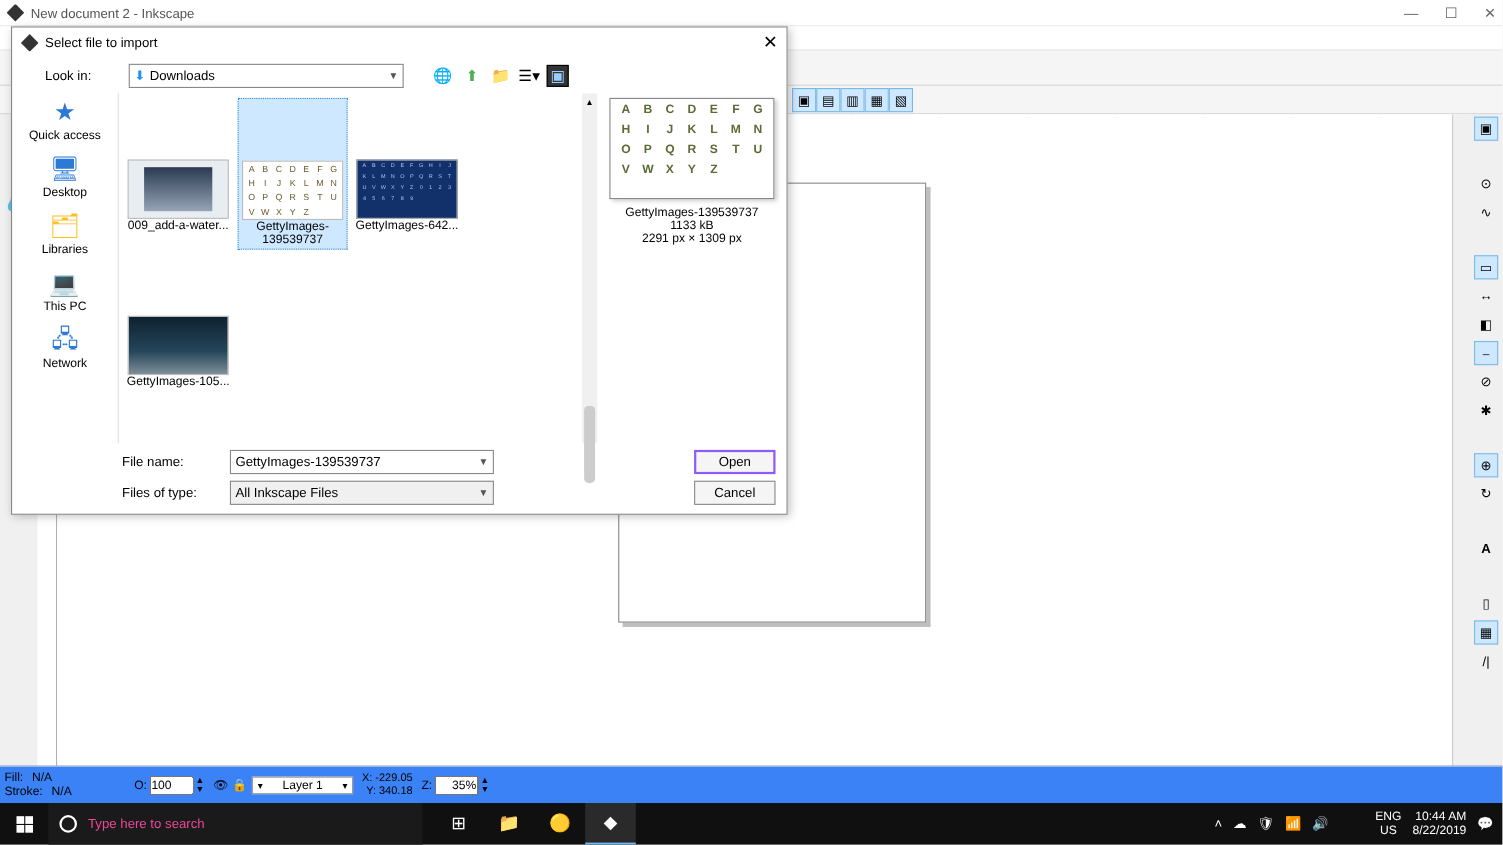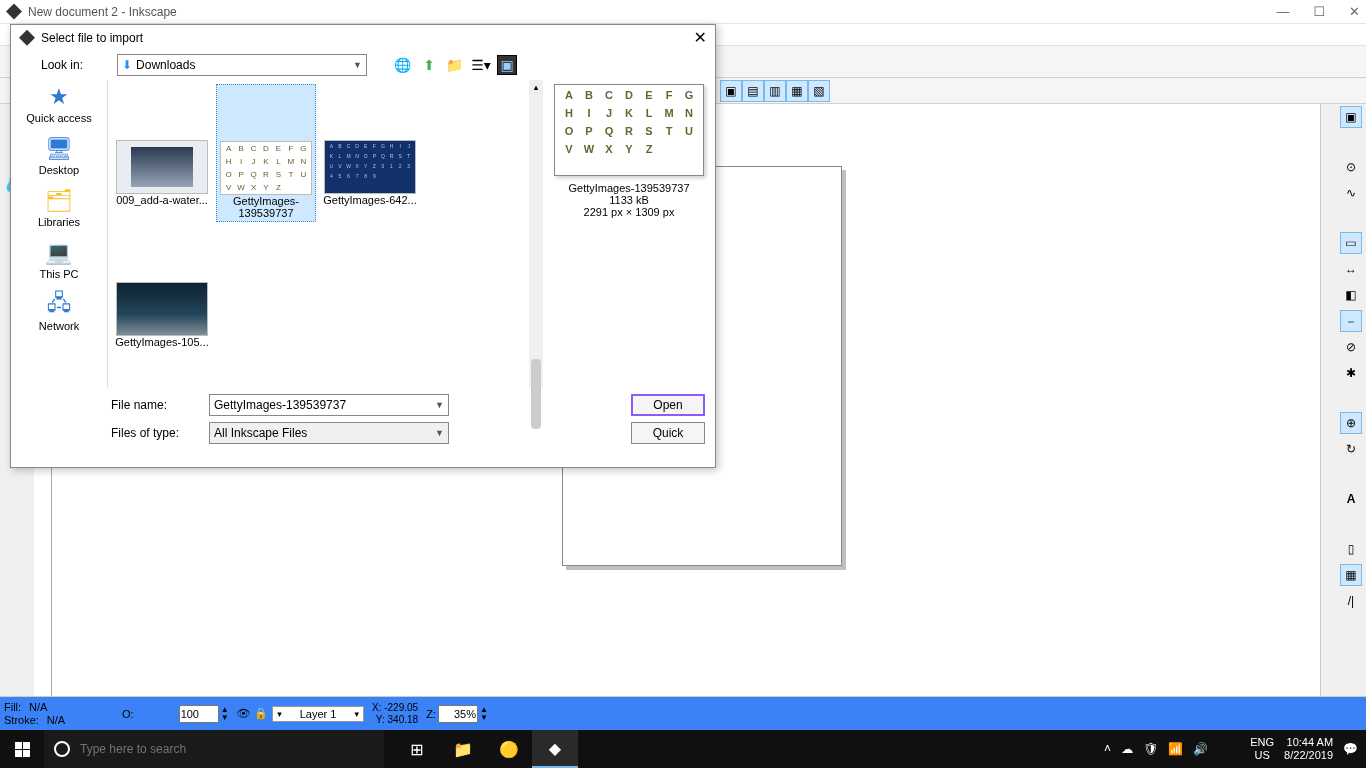--- a/index.html
+++ b/index.html
@@ -48,34 +48,34 @@
 .palette .nocolor { width: 14px; background: #fff; position: relative; border: 1px solid #000; font-size: 10px; text-align: center; line-height: 12px; color: red; }
 .palette .swatches { flex: 1; display: flex; }
 .palette .sw { flex: 1; }
 .palette .scroll { width: 30px; display: flex; align-items: center; font-size: 9px; }
 
 
 .statusbar { position: absolute; left: 0; right: 0; bottom: 0; height: 34px; background: #3b82f6; border-top: 1px solid #ccc; display: flex; align-items: center; font-size: 11px; padding: 0 4px; gap: 8px; }
 .statusbar .fillstroke { display: flex; flex-direction: column; line-height: 13px; width: 110px; }
 .statusbar .fillstroke .row { display: flex; gap: 8px; }
 .statusbar .opacity { display: flex; align-items: center; gap: 2px; }
-.statusbar .opacity input { width: 40px; height: 18px; font-size: 11px; margin-left: 43px; }
+.statusbar .opacity input { width: 40px; height: 18px; font-size: 11px; }
 .statusbar .layer { display: flex; align-items: center; gap: 4px; }
 .statusbar .layersel { border: 1px solid #999; padding: 1px 4px; background: #fff; display:flex; align-items:center; gap: 18px; }
 .statusbar .msg { flex: 1; padding-left: 4px; }
 .statusbar .coords { display: flex; flex-direction: column; line-height: 12px; font-family: monospace; font-size: 10px; text-align: right; }
 .statusbar .zoom { display: flex; align-items: center; gap: 2px; }
 .statusbar .zoom input { width: 40px; height: 18px; font-size: 11px; text-align: right; }
 
 
 .taskbar { position: absolute; left: 0; right: 0; bottom: 0; height: 38px; background: #101010; display: flex; align-items: center; color: #fff; font-size: 12px; z-index: 50; }
 .taskbar .start { width: 44px; height: 100%; display: flex; align-items: center; justify-content: center; }
 .taskbar .wingrid { display: grid; grid-template-columns: 7px 7px; grid-template-rows: 7px 7px; gap: 1px; }
 .taskbar .wingrid div { background: #fff; }
-.taskbar .search { display: flex; align-items: center; background: #1a1a1a; height: 100%; width: 340px; padding: 0 10px; gap: 10px; color: #737373; }
+.taskbar .search { display: flex; align-items: center; background: #1a1a1a; height: 100%; width: 340px; padding: 0 10px; gap: 10px; color: #ec4899; }
 .taskbar .search .circ { width: 16px; height: 16px; border: 2px solid #fff; border-radius: 50%; }
 .taskbar .tbicons { display: flex; height: 100%; margin-left: 10px; }
 .taskbar .tbicons .ti { width: 46px; display: flex; align-items: center; justify-content: center; font-size: 16px; }
 .taskbar .tbicons .ti.active { border-bottom: 2px solid #76b9ed; background: #2a2a2a; }
 .taskbar .tray { margin-left: auto; display: flex; align-items: center; height: 100%; gap: 10px; padding-right: 8px; }
 .taskbar .tray .clock { font-size: 11px; text-align: right; line-height: 13px; }
 .taskbar .tray .lang { font-size: 11px; text-align: center; line-height: 13px; margin-left: 32px; }
 
 
 .dialog { position: absolute; left: 10px; top: 24px; width: 706px; height: 444px; background: #fff; border: 1px solid #888; box-shadow: 2px 2px 8px rgba(0,0,0,.25); z-index: 40; display: flex; flex-direction: column; }
@@ -100,21 +100,21 @@
 .dialog .thumb { width: 92px; height: 54px; background: linear-gradient(#2a3a50, #96a4b6); border: 1px solid #bbb; margin-top: 54px; }
 .dialog .thumb.letters { background: #fff; display: grid; grid-template-columns: repeat(7, 1fr); grid-auto-rows: 12px; padding: 2px; gap: 1px; font-size: 8px; color: #6b5a2a; }
 .dialog .thumb.blue { background: #12306a; color: #a8c2ff; display: grid; grid-template-columns: repeat(10, 1fr); grid-auto-rows: 10px; font-size: 5px; padding: 2px; }
 .dialog .thumb.city { background: linear-gradient(#0e2230 0%, #24455a 60%, #7e8e98 100%); position: relative; }
 .dialog .thumb.inkscr { background: #e8edf2; position: relative; }
 .dialog .thumb.inkscr::after { content: ""; position: absolute; left: 14px; top: 6px; right: 14px; bottom: 6px; background: linear-gradient(#2a3a50,#96a4b6); }
 .dialog .filesb { width: 14px; background: #f0f0f0; display: flex; flex-direction: column; align-items: center; justify-content: space-between; padding: 2px 0; }
 .dialog .filesb .thumb-sb { flex: 1; margin: 2px 0; width: 10px; background: #ccc; border-radius: 4px; max-height: 70px; position: relative; top: 160px; }
 .dialog .preview { width: 172px; padding: 4px; text-align: center; font-size: 11px; }
 .dialog .preview .pimg { width: 150px; height: 92px; margin: 0 auto 6px; border: 1px solid #888; box-shadow: 2px 2px 4px rgba(0,0,0,.2); background: #fff; display: grid; grid-template-columns: repeat(7, 1fr); grid-auto-rows: 18px; padding: 4px; font-size: 11px; color: #5a6b34; font-weight: bold; }
-.dialog .dlg-bottom { padding: 6px 10px 23px 100px; display: flex; flex-direction: column; gap: 6px; }
+.dialog .dlg-bottom { padding: 6px 10px 8px 100px; display: flex; flex-direction: column; gap: 6px; }
 .dialog .dlg-bottom .row { display: flex; align-items: center; gap: 10px; }
 .dialog .dlg-bottom .lbl { width: 88px; }
 .dialog .dlg-bottom .combo { width: 240px; height: 22px; border: 1px solid #888; display: flex; align-items: center; padding: 0 4px; background: #fff; }
 .dialog .dlg-bottom .combo.gray { background: #f0f0f0; }
 .dialog .dlg-bottom .combo .dd { margin-left: auto; font-size: 9px; color: #555; }
 .dialog .dlg-bottom .btn { width: 74px; height: 22px; border: 1px solid #888; background: #f5f5f5; display: flex; align-items: center; justify-content: center; margin-left: auto; }
 .dialog .dlg-bottom .btn.primary { border: 2px solid #8b5cf6; }
 </style>
 </head>
 <body>
@@ -475,21 +475,21 @@
           <span>Open</span>
         </div>
     </div>
     <div class="row">
       <div class="lbl">Files of type:</div>
       <div class="combo gray">
         <span>All Inkscape Files</span>
         <span class="dd">▼</span>
       </div>
       <div class="btn">
-          <span>Quick</span>
+          <span>Cancel</span>
         </div>
     </div>
   </div>
 </div>
 
 <div class="taskbar">
   <div class="start">
     <div class="wingrid">
         <div></div>
         <div></div>

